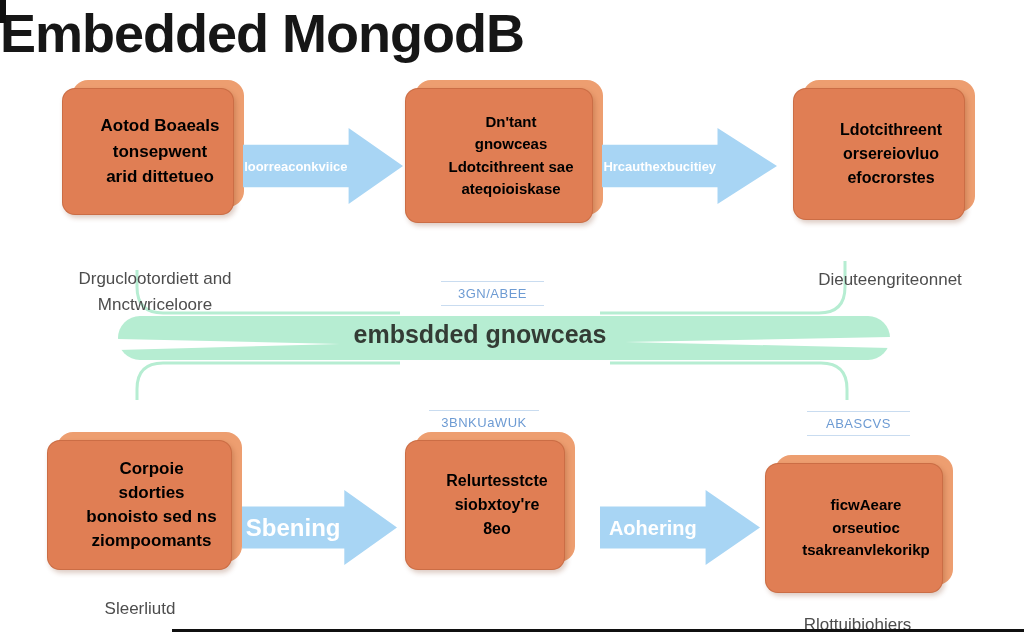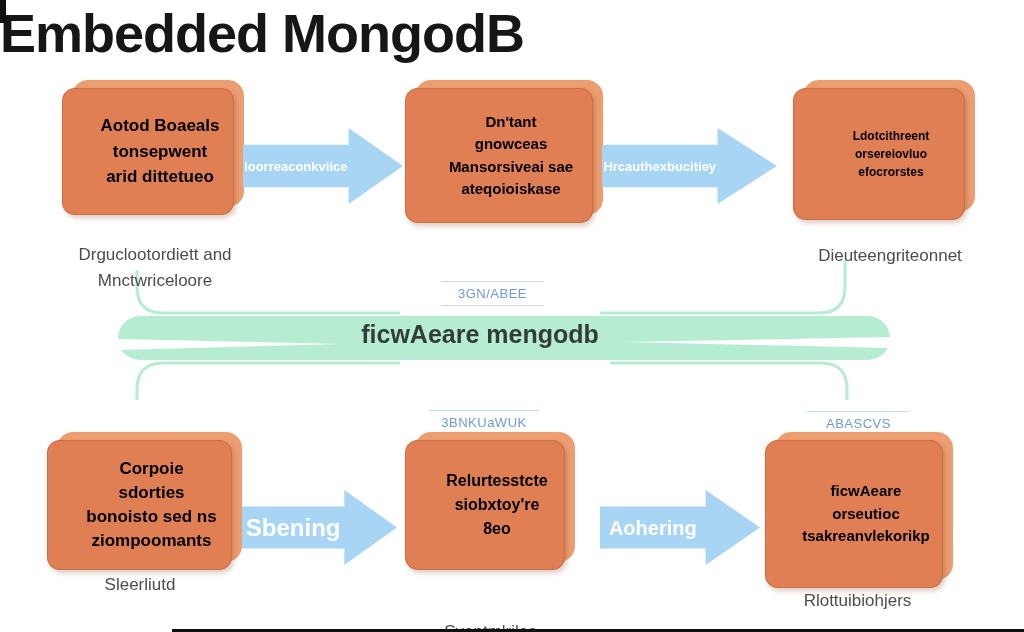--- a/index.html
+++ b/index.html
@@ -16,21 +16,21 @@
              color:#000000;font-weight:700;line-height:1.5;
              box-shadow:inset 0 0 0 1px rgba(140,60,25,.25), 2px 3px 5px rgba(120,50,20,.25);padding-left:24px;}
   .box-front span{display:block;}
 
   .arrow{position:absolute;}
   .arrow-shape{position:absolute;inset:0;background:#a8d5f4;
                clip-path:polygon(0% 22%,66% 22%,66% 0%,100% 50%,66% 100%,66% 78%,0% 78%);}
   .arrow-label{position:absolute;left:0;top:50%;width:66%;transform:translateY(-50%);
                text-align:center;color:#ffffff;font-weight:700;white-space:nowrap;}
 
-  .caption{position:absolute;text-align:center;color:#4d4d4d;font-size:17px;line-height:1.5;}
+  .caption{position:absolute;text-align:center;color:#4d4d4d;font-size:17px;line-height:1.5;margin-top:24px;}
   .caption span{display:block;}
 
   .tag{position:absolute;text-align:center;color:#6d9bd3;font-size:13px;letter-spacing:.5px;
        padding:4px 0;border-top:1px solid #c9dcf0;border-bottom:1px solid #c9dcf0;margin-top:21px;}
 
   .band-svg{position:absolute;left:0;top:0;}
   .band-label{position:absolute;left:330px;top:320px;width:300px;text-align:center;
               font-size:25px;font-weight:700;color:#333c35;}
 
   .edge-bottom{position:absolute;left:172px;right:0;bottom:0;height:3px;background:#101010;}
@@ -45,54 +45,54 @@
 
   <svg class="band-svg" width="1024" height="632" viewBox="0 0 1024 632">
     <path d="M137,270 L137,287 Q137,313 163,313 L400,313" fill="none" stroke="#b6edd2" stroke-width="3"></path>
     <path d="M845,261 L845,287 Q845,313 819,313 L600,313" fill="none" stroke="#b6edd2" stroke-width="3"></path>
     <path d="M137,400 L137,389 Q137,363 163,363 L400,363" fill="none" stroke="#b6edd2" stroke-width="3"></path>
     <path d="M847,400 L847,389 Q847,363 821,363 L610,363" fill="none" stroke="#b6edd2" stroke-width="3"></path>
     <rect x="118" y="316" width="772" height="44" rx="22" fill="#b6edd2"></rect>
     <polygon points="118,339 340,344 118,350" fill="#ffffff"></polygon>
     <polygon points="890,337 625,342 890,348" fill="#ffffff"></polygon>
   </svg>
-  <div class="band-label">ficwAeare mengodb</div>
+  <div class="band-label">embsdded gnowceas</div>
 
   <div class="box" style="left:62px;top:88px;width:172px;height:127px">
     <div class="box-back"></div>
     <div class="box-front" style="font-size:17px">
       <span>Aotod Boaeals</span>
       <span>tonsepwent</span>
       <span>arid dittetueo</span>
     </div>
   </div>
 
   <div class="arrow" style="left:243px;top:128px;width:160px;height:76px">
     <div class="arrow-shape"></div>
     <span class="arrow-label" style="font-size:13px">loorreaconkviice</span>
   </div>
 
   <div class="box" style="left:405px;top:88px;width:188px;height:135px">
     <div class="box-back"></div>
     <div class="box-front" style="font-size:15px">
       <span>Dn'tant</span>
       <span>gnowceas</span>
-      <span>Mansorsiveai sae</span>
+      <span>Ldotcithreent sae</span>
       <span>ateqoioiskase</span>
     </div>
   </div>
 
   <div class="arrow" style="left:602px;top:128px;width:175px;height:76px">
     <div class="arrow-shape"></div>
     <span class="arrow-label" style="font-size:13px">Hrcauthexbucitiey</span>
   </div>
 
   <div class="box" style="left:793px;top:88px;width:172px;height:132px">
     <div class="box-back"></div>
-    <div class="box-front" style="font-size:12px">
+    <div class="box-front" style="font-size:16px">
       <span>Ldotcithreent</span>
       <span>orsereiovluo</span>
       <span>efocrorstes</span>
     </div>
   </div>
 
   <div class="caption" style="left:40px;top:242px;width:230px">
     <span>Drguclootordiett and</span>
     <span>Mnctwriceloore</span>
   </div>
@@ -128,21 +128,21 @@
       <span>siobxtoy're</span>
       <span>8eo</span>
     </div>
   </div>
 
   <div class="arrow" style="left:600px;top:490px;width:160px;height:75px">
     <div class="arrow-shape"></div>
     <span class="arrow-label" style="font-size:20px">Aohering</span>
   </div>
 
-  <div class="box" style="left:765px;top:440px;width:178px;height:148px">
+  <div class="box" style="left:765px;top:463px;width:178px;height:130px">
     <div class="box-back"></div>
     <div class="box-front" style="font-size:15px">
       <span>ficwAeare</span>
       <span>orseutioc</span>
       <span>tsakreanvlekorikp</span>
     </div>
   </div>
 
   <div class="caption" style="left:60px;top:572px;width:160px">Sleerliutd</div>
   <div class="caption" style="left:408px;top:619px;width:165px">Syentmlriles</div>

